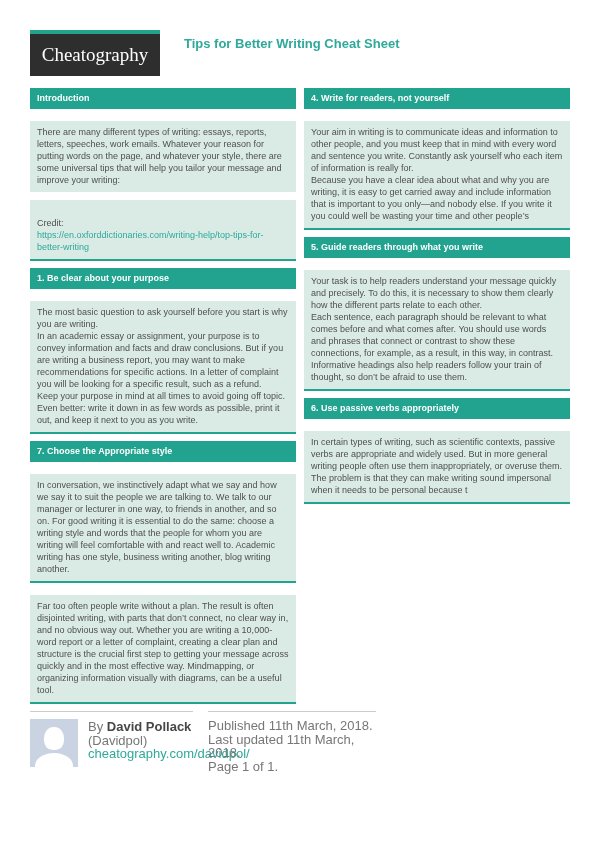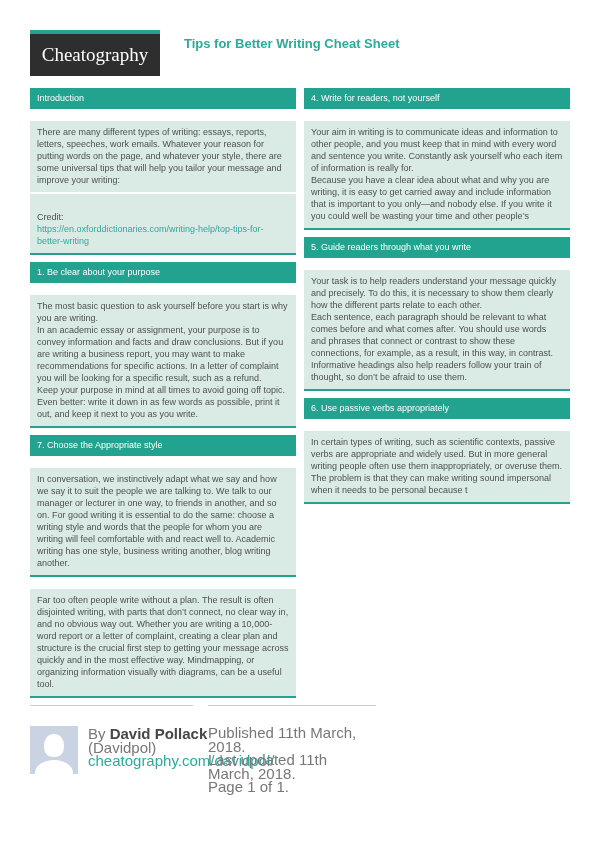--- a/index.html
+++ b/index.html
@@ -34,44 +34,44 @@
   a.link { color: var(--link, #2ea99a); text-decoration: none; cursor: pointer; }
 
   
   .cols { display: flex; gap: 8px; align-items: flex-start; min-height: 493px; }
   .col { width: 266px; flex: none; }
 
   .card { margin-bottom: 7px; border-bottom: 2px solid var(--accent, #21a38f); }
   .card-h {
     background: var(--accent, #21a38f);
     color: #ffffff;
-    font-size: 9px; font-weight: normal;
+    font-size: 9px; font-weight: bold;
     padding: 5px 7px; line-height: 11px;
   }
   .card-row {
     background: var(--section-body-bg, #daebe5);
     font-size: 9px; line-height: 12px;
     color: #4f4f4f;
     padding: 5px 7px 6px 7px;
     margin-top: 12px;
     white-space: pre-line;
   }
-  .card-row + .card-row { margin-top: 2px; }
+  .card-row + .card-row { margin-top: 8px; }
 
   
   .footer {
     display: grid;
     grid-template-columns: 163px 168px 179px;
     gap: 15px;
     margin-top: 0;
   }
   .f-col {
     border-top: 1px solid var(--footer-divider, #cccccc);
-    padding-top: 20px;
-    font-size: 15px; line-height: 13.5px; color: #777777;
+    padding-top: 7px;
+    font-size: 13px; line-height: 13.5px; color: #777777;
   }
   .f-author { display: flex; }
   .avatar {
     width: 48px; height: 48px; flex: none;
     background: var(--avatar-bg, #c9d3e2);
     position: relative; overflow: hidden;
   }
   .avatar .head {
     position: absolute; left: 14px; top: 8px;
     width: 20px; height: 23px;

